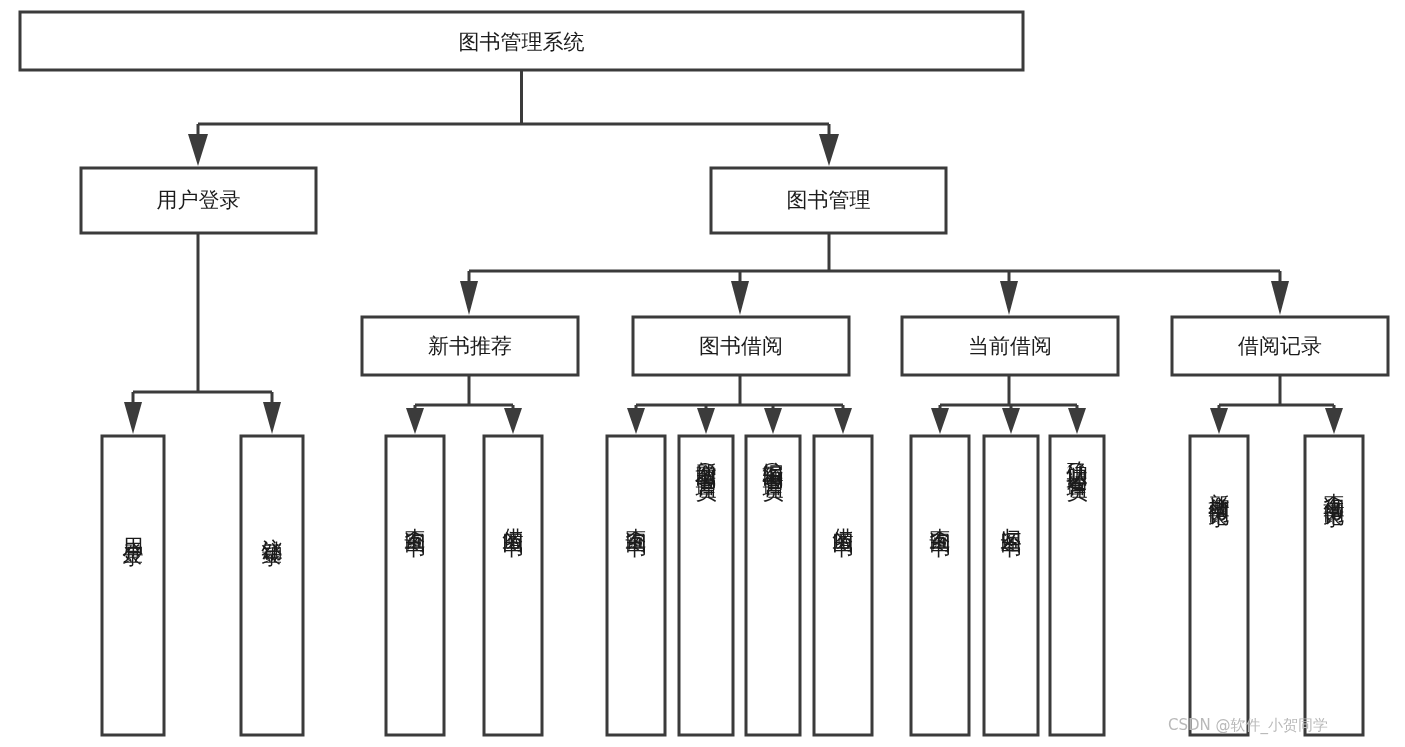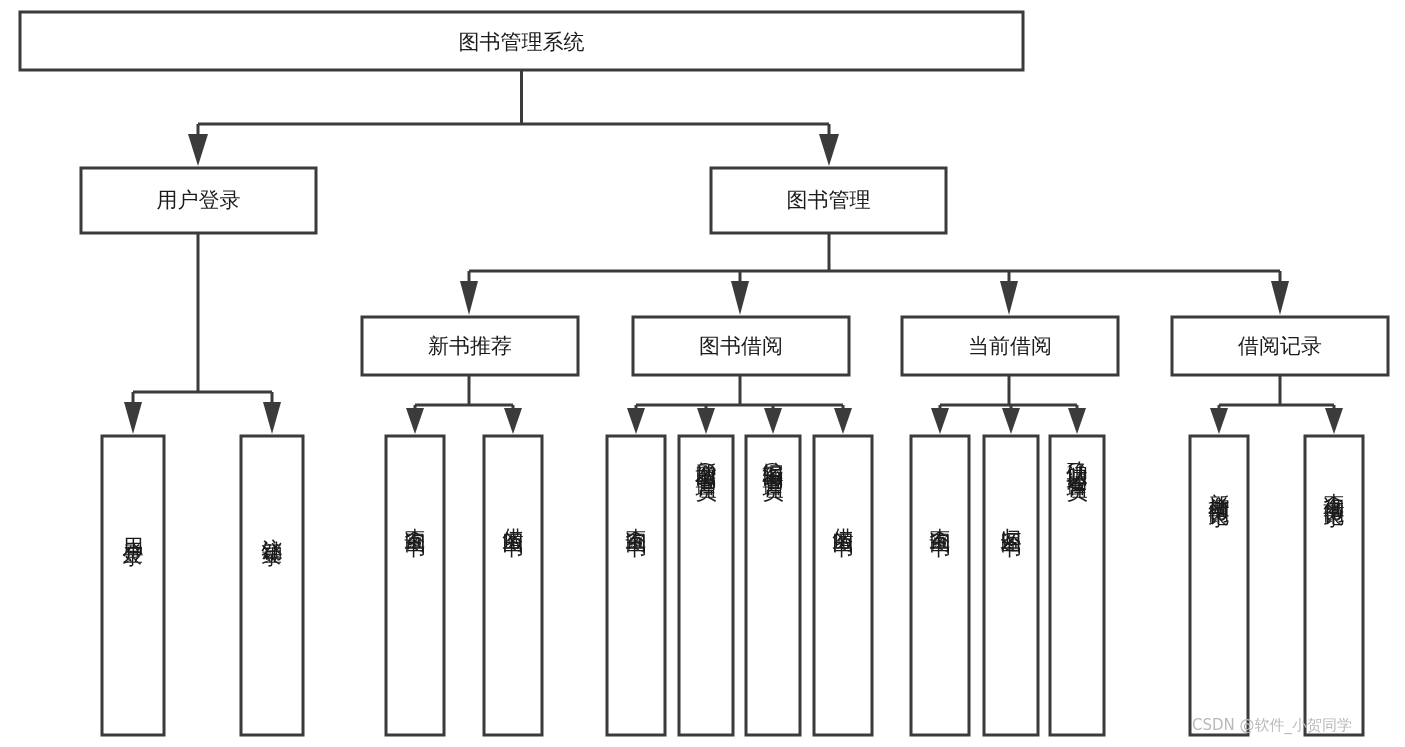--- a/index.html
+++ b/index.html
@@ -64,21 +64,21 @@
     color: #1b1b1b;
     letter-spacing: 3px;
     white-space: nowrap;
   }
   .watermark {
     position: absolute;
     font-family: "DejaVu Sans", "Liberation Sans", sans-serif;
     font-size: 15px;
     color: #b9b9b9;
     white-space: nowrap;
-    left: 1192px;
+    left: 1168px;
     top: 716px;
   }
 </style>
 </head>
 <body>
 
 <div id="diagram-root">
 
   <svg class="flow" viewBox="0 0 1405 747">
 

